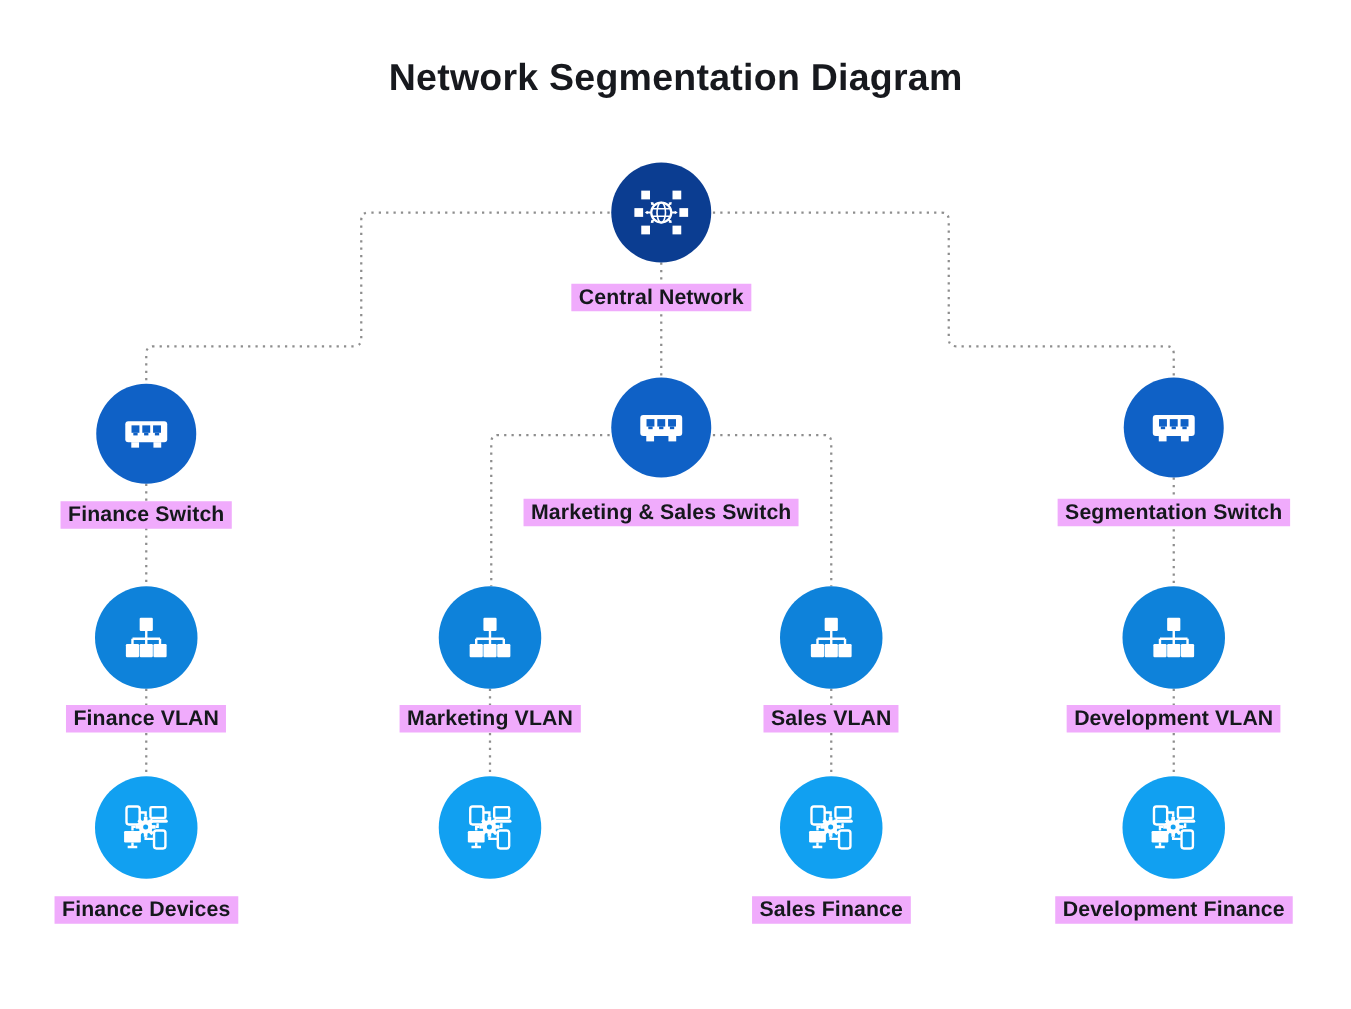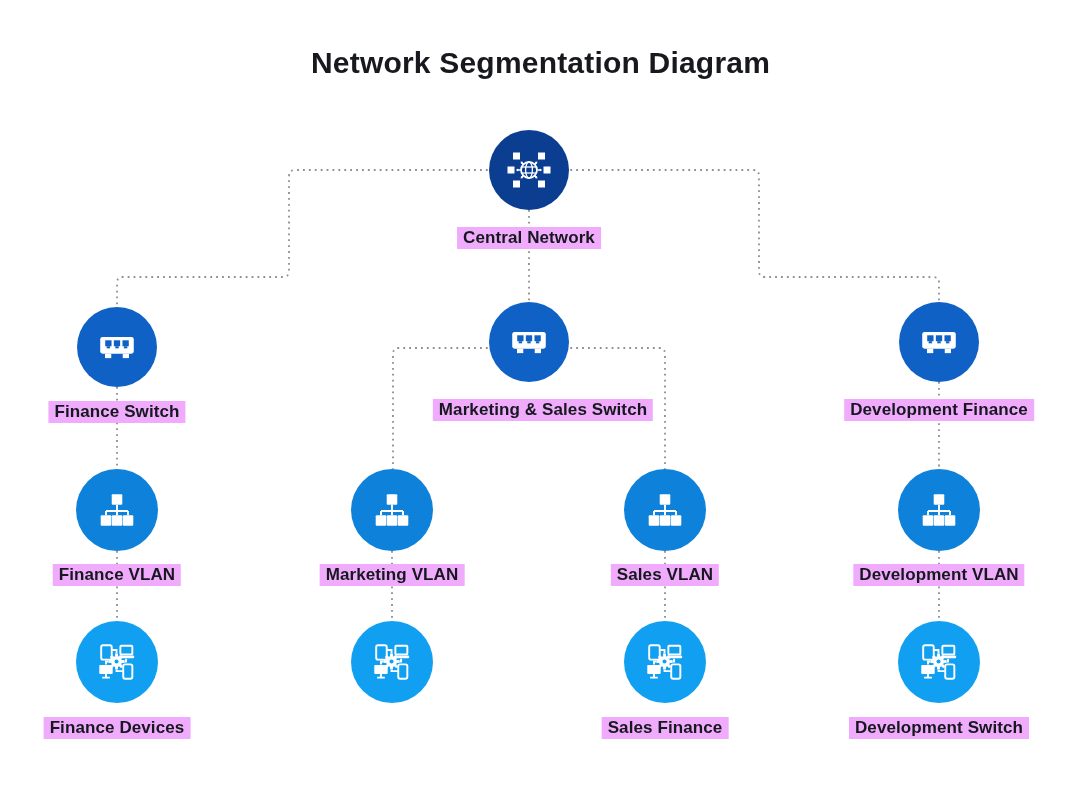--- a/index.html
+++ b/index.html
@@ -176,28 +176,28 @@
         <use href="#sym-switch"></use>
       </svg>
   </div>
   <div class="nlabel" style="left:117px; top:412px">Finance Switch</div>
 
   <div class="circle sz80 c-switch" style="left:529px; top:342px">
     <svg class="icon">
         <use href="#sym-switch"></use>
       </svg>
   </div>
-  <div class="nlabel" style="left:543px; top:410px">Marketing &amp; Sales Switch</div>
+  <div class="nlabel" style="left:529px; top:410px">Marketing &amp; Sales Switch</div>
 
   <div class="circle sz80 c-switch" style="left:939px; top:342px">
     <svg class="icon">
         <use href="#sym-switch"></use>
       </svg>
   </div>
-  <div class="nlabel" style="left:939px; top:410px">Development Finance</div>
+  <div class="nlabel" style="left:939px; top:410px">Segmentation Switch</div>
 
   <div class="circle sz82 c-vlan" style="left:117px; top:510px">
     <svg class="icon">
         <use href="#sym-vlan"></use>
       </svg>
   </div>
   <div class="nlabel" style="left:117px; top:575px">Finance VLAN</div>
 
   <div class="circle sz82 c-vlan" style="left:392px; top:510px">
     <svg class="icon">
@@ -238,15 +238,15 @@
         <use href="#sym-devices"></use>
       </svg>
   </div>
   <div class="nlabel" style="left:665px; top:728px">Sales Finance</div>
 
   <div class="circle sz82 c-devices" style="left:939px; top:662px">
     <svg class="icon">
         <use href="#sym-devices"></use>
       </svg>
   </div>
-  <div class="nlabel" style="left:939px; top:728px">Development Switch</div>
+  <div class="nlabel" style="left:939px; top:728px">Development Finance</div>
 
 </div>
 
 </body></html>

